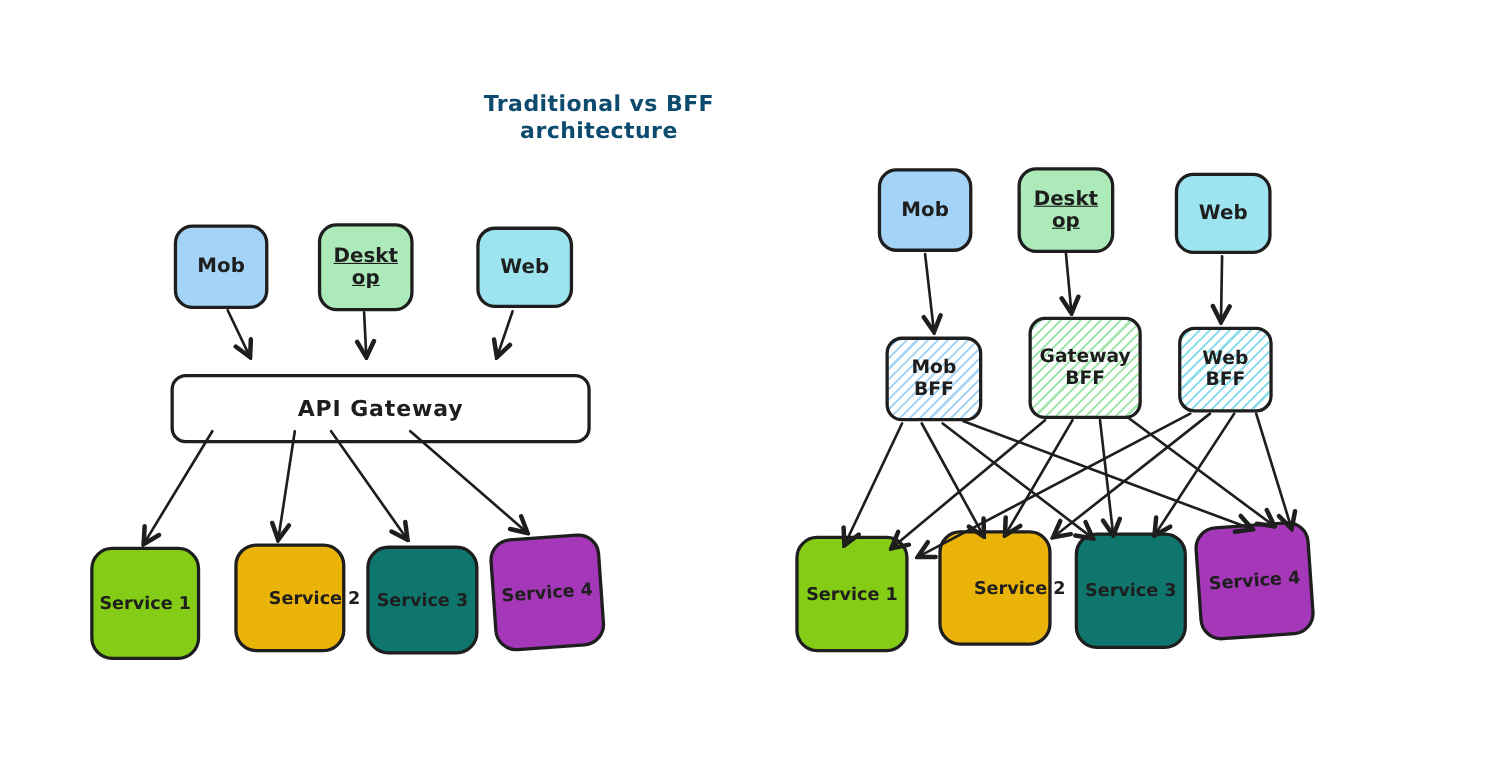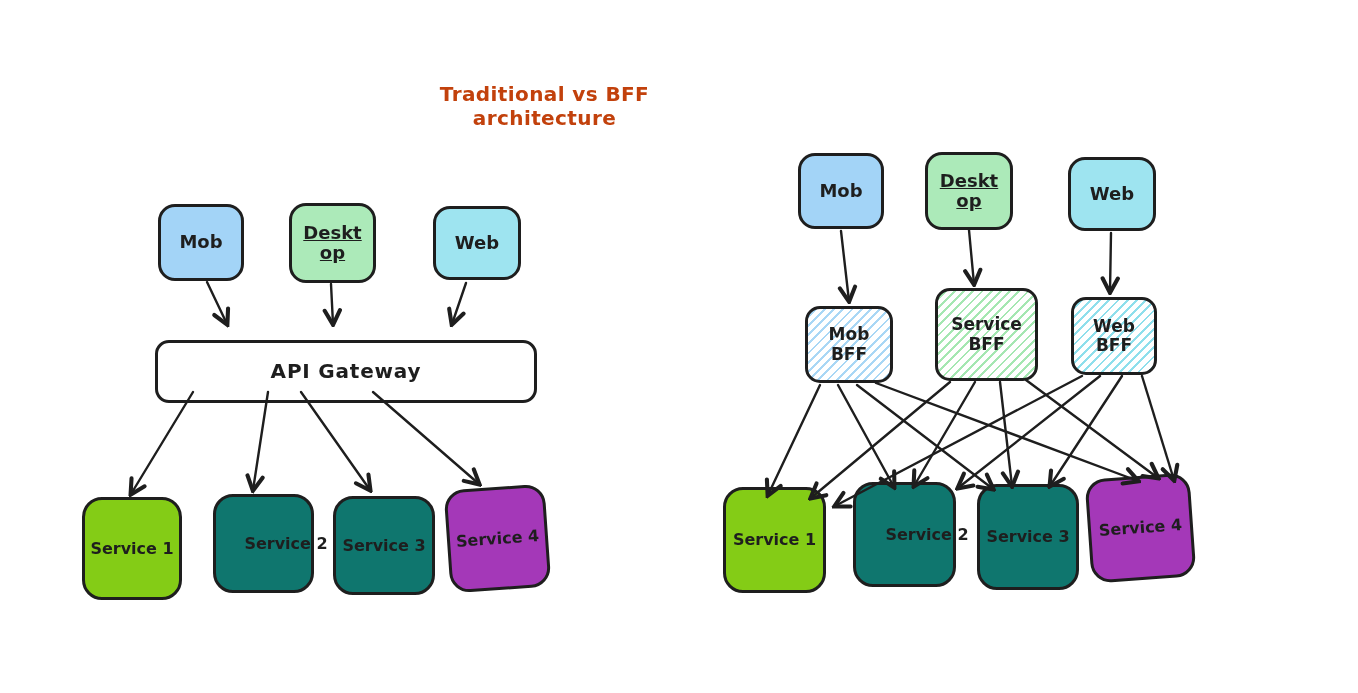--- a/index.html
+++ b/index.html
@@ -2,36 +2,36 @@
 <html><head>
 <meta charset="utf-8">
 <style>
   html,body{margin:0;padding:0;background:#ffffff;}
   .canvas{
     position:relative;width:1358px;height:693px;background:#ffffff;overflow:hidden;
     font-family:"DejaVu Sans",sans-serif;color:#1e1e1e;
   }
   .diagram-title{
     position:absolute;left:372px;top:82px;width:345px;text-align:center;
-    font-size:20px;font-weight:bold;letter-spacing:.4px;color:#c2410c;
+    font-size:20px;font-weight:bold;letter-spacing:.4px;color:#0c4a6e;
   }
   .node{
     position:absolute;box-sizing:border-box;
     border:3.5px solid #1e1e1e;border-radius:17px;
     display:flex;align-items:center;justify-content:center;text-align:center;
     font-weight:bold;font-size:18px;line-height:1.12;color:#1e1e1e;
     white-space:pre-line;background:#ffffff;
   }
   .client-blue{background:#a3d4f7;}
   .client-green{background:#aceab9;text-decoration:underline;}
   .client-cyan{background:#9ee4f0;}
   .gateway{border-radius:14px;font-size:20px;letter-spacing:.8px;}
   .service{font-size:16px;white-space:nowrap;border-radius:20px;}
   .svc-1{background:#84cc16;}
-  .svc-2{background:#0f766e;padding-left:45px;}
+  .svc-2{background:#eab308;padding-left:45px;}
   .svc-3{background:#0f766e;}
   .svc-4{background:#a438b8;}
   .tilt{transform:rotate(-4deg);}
   .bff{font-size:17px;border-radius:15px;}
   .hatch-blue{background:repeating-linear-gradient(135deg,#ffffff 0 4.5px,#a9d7f5 4.5px 6.5px);}
   .hatch-green{background:repeating-linear-gradient(135deg,#ffffff 0 4.5px,#a5e7b2 4.5px 6.5px);}
   .hatch-cyan{background:repeating-linear-gradient(135deg,#ffffff 0 4.5px,#8fdfec 4.5px 6.5px);}
   .edges{position:absolute;left:0;top:0;width:1358px;height:693px;pointer-events:none;}
   .edges path{stroke:#1e1e1e;stroke-width:2.4;fill:none;stroke-linecap:round;}
 </style>
@@ -79,21 +79,21 @@
   </div>
   <div class="node client-cyan" style="left:1068px;top:157px;width:88px;height:74px;">
     <span>Web</span>
   </div>
 
   <div class="node bff hatch-blue" style="left:805px;top:306px;width:88px;height:77px;">
     <span>Mob
 BFF</span>
   </div>
   <div class="node bff hatch-green" style="left:935px;top:288px;width:103px;height:93px;">
-    <span>Service
+    <span>Gateway
 BFF</span>
   </div>
   <div class="node bff hatch-cyan" style="left:1071px;top:297px;width:86px;height:78px;">
     <span>Web
 BFF</span>
   </div>
 
   <div class="node service svc-1" style="left:723px;top:487px;width:103px;height:106px;">
     <span>Service 1</span>
   </div>

